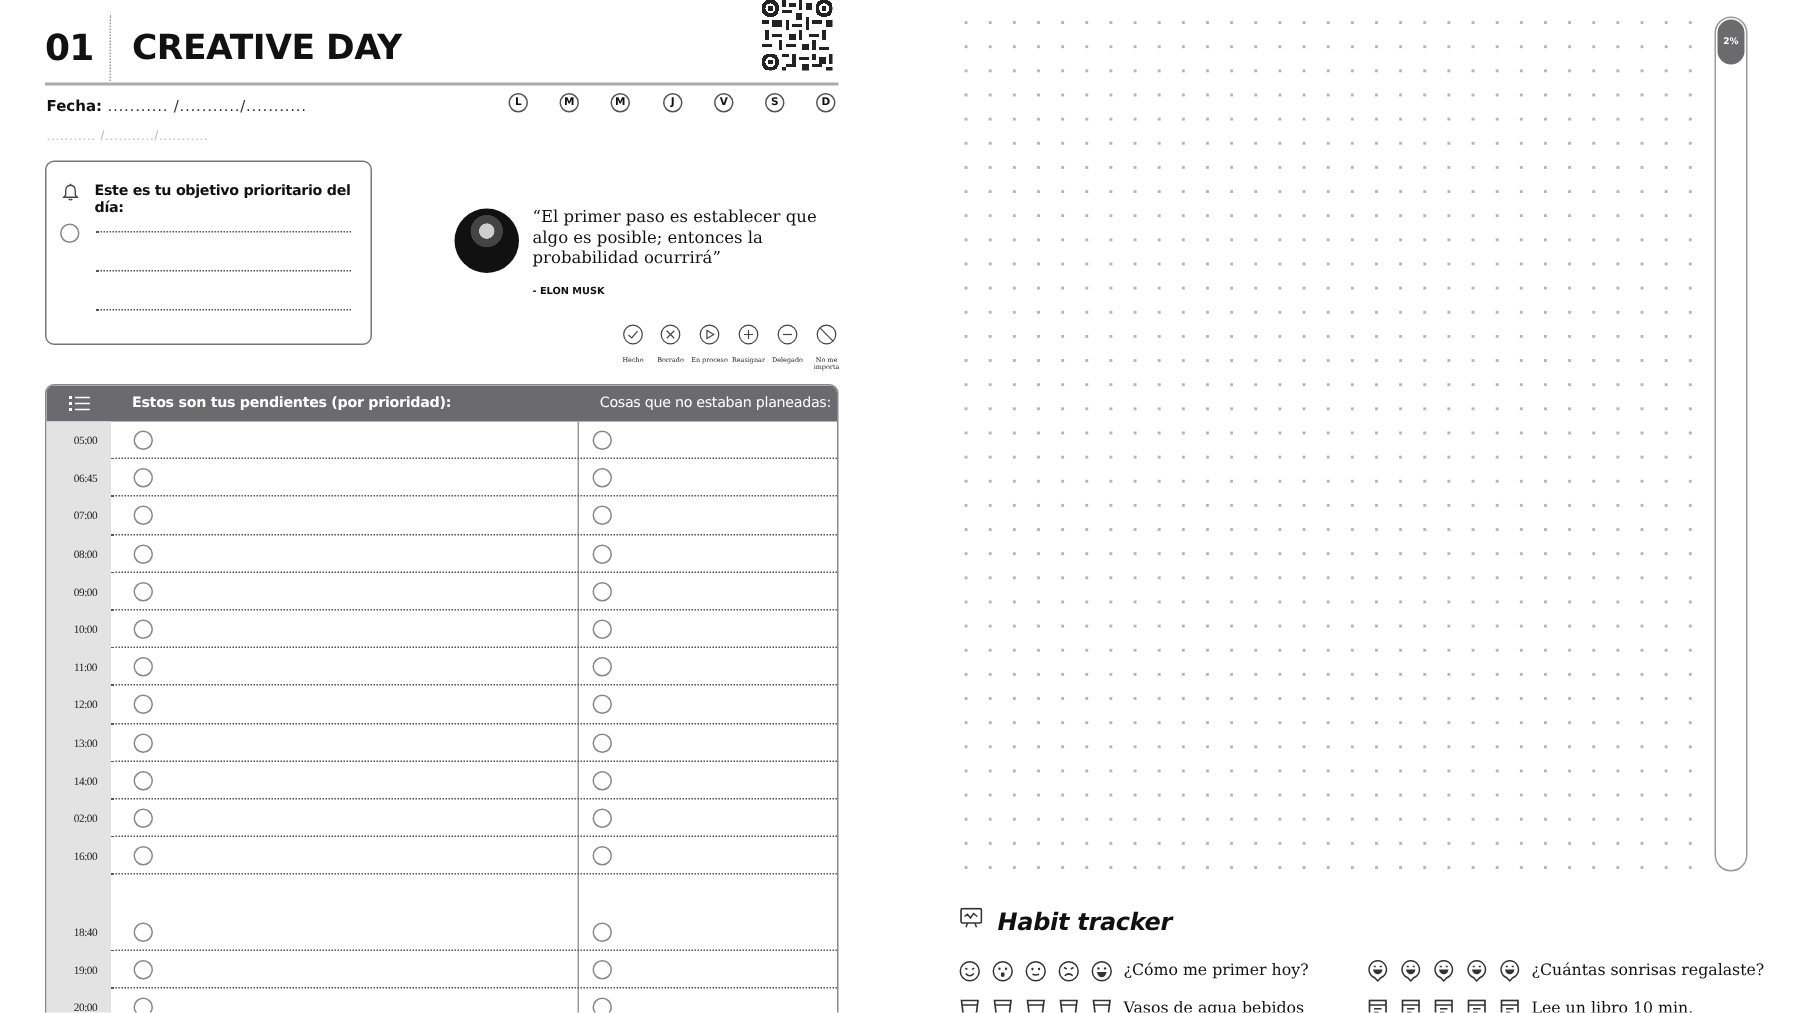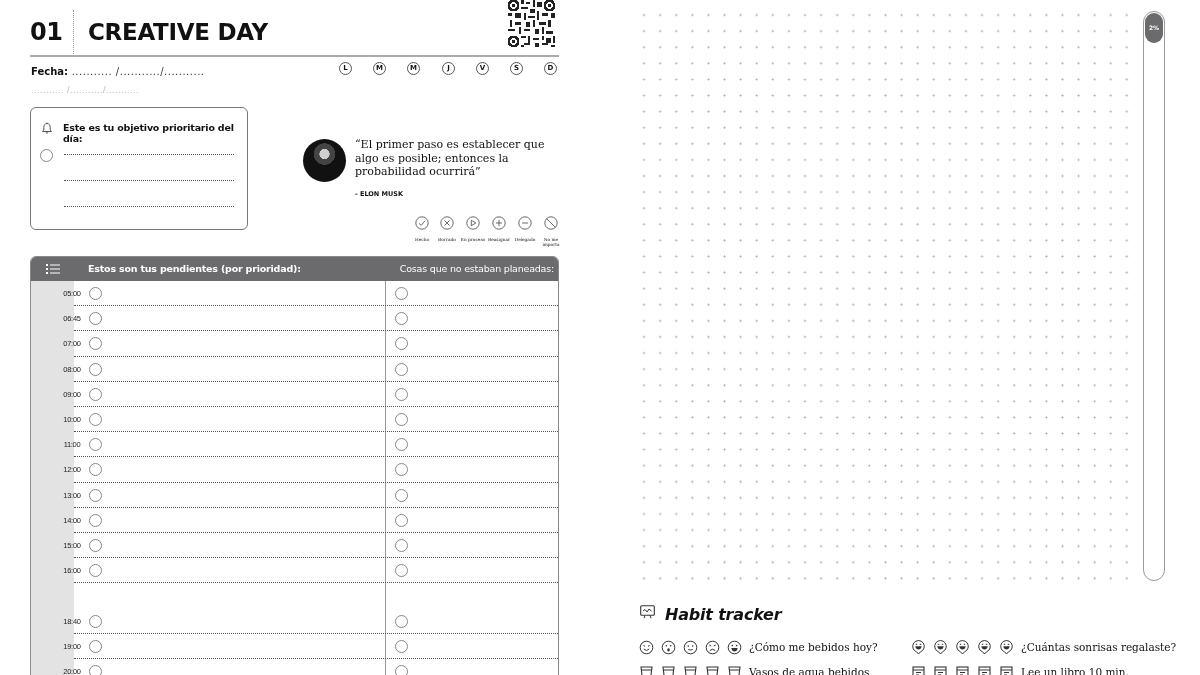--- a/index.html
+++ b/index.html
@@ -40,21 +40,21 @@
 
   
   #schedule { left: 30px; top: 256px; width: 529px; height: 430px; border: 1px solid #8a8a8a; border-radius: 6px 6px 0 0; overflow: hidden; }
   #schedule-head { left: 0; top: 0; width: 529px; height: 24px; background: #6b6b6e; color: #fff; }
   #list-icon { left: 15px; top: 6px; width: 14px; height: 12px; }
   #col-a-title { left: 57px; top: 6px; font-size: 9.5px; font-weight: bold; font-family: "DejaVu Sans", sans-serif; letter-spacing: -0.2px; }
   #col-b-title { right: 6px; top: 6px; font-size: 9.5px; font-weight: normal; font-family: "DejaVu Sans", sans-serif; letter-spacing: -0.2px; }
   #time-col { left: 0; top: 24px; width: 43px; height: 420px; background: #e3e3e4; }
   #col-divider { left: 354px; top: 24px; height: 420px; border-left: 1px solid #999; }
   .row { position: absolute; left: 0; width: 529px; height: 25.2px; }
-  .row .time { position: absolute; left: 15px; width: 52px; top: 8px; text-align: center; font-size: 7.5px; font-family: Liberation Sans, sans-serif; letter-spacing: -0.3px; color: #222; }
+  .row .time { position: absolute; left: 0; width: 52px; top: 8px; text-align: center; font-size: 7.5px; font-family: Liberation Serif, serif; letter-spacing: -0.3px; color: #222; }
   .row .ca { position: absolute; left: 58px; top: 6px; width: 13px; height: 13px; border: 1px solid #888; border-radius: 50%; }
   .row .cb { position: absolute; left: 364px; top: 6px; width: 13px; height: 13px; border: 1px solid #888; border-radius: 50%; }
   .row .sep { position: absolute; left: 43px; right: 0; bottom: 0; border-top: 1px dotted #555; }
 
   
   #dot-grid { left: 636px; top: 7px; width: 497px; height: 578px;
     background-image: radial-gradient(circle, #b5b5b5 0.9px, transparent 1.1px);
     background-size: 16.1px 16.1px; background-position: 0 0; }
 
   
@@ -273,21 +273,21 @@
       <span class="cb"></span>
       <span class="sep"></span>
     </div>
   <div class="row" style="top:250.8px">
       <span class="time">14:00</span>
       <span class="ca"></span>
       <span class="cb"></span>
       <span class="sep"></span>
     </div>
   <div class="row" style="top:276px">
-      <span class="time">15:00</span>
+      <span class="time">02:00</span>
       <span class="ca"></span>
       <span class="cb"></span>
       <span class="sep"></span>
     </div>
   <div class="row" style="top:301.2px">
       <span class="time">16:00</span>
       <span class="ca"></span>
       <span class="cb"></span>
       <span class="sep"></span>
     </div>
@@ -346,21 +346,21 @@
         <path d="M4.3 5 L6.2 6 M10.7 5 L8.8 6" stroke="#333"></path>
         <path d="M4.8 10.5 Q7.5 8 10.2 10.5" fill="none" stroke="#333"></path>
       </svg>
     <svg class="hi" viewBox="0 0 15 15">
         <circle cx="7.5" cy="7.5" r="6.3" fill="none" stroke="#333" stroke-width="1"></circle>
         <circle cx="5.3" cy="5.6" r="0.8" fill="#333"></circle>
         <circle cx="9.7" cy="5.6" r="0.8" fill="#333"></circle>
         <path d="M4.3 8 L10.7 8 Q10 11.5 7.5 11.5 Q5 11.5 4.3 8 Z" fill="#333"></path>
       </svg>
   </div>
-  <div class="habit-label">¿Cómo me bebidos hoy?</div>
+  <div class="habit-label">¿Cómo me primer hoy?</div>
 </div>
 
 <div class="abs habit-row" style="left:639px;top:665px;width:260px">
   <div class="habit-icons">
     <svg class="hi" viewBox="0 0 15 15">
         <path d="M2 2 L13 2 L11.5 14 L3.5 14 Z" fill="none" stroke="#333" stroke-width="1.1"></path>
         <path d="M2.4 5 L12.6 5" stroke="#333"></path>
       </svg>
     <svg class="hi" viewBox="0 0 15 15">
         <path d="M2 2 L13 2 L11.5 14 L3.5 14 Z" fill="none" stroke="#333" stroke-width="1.1"></path>

